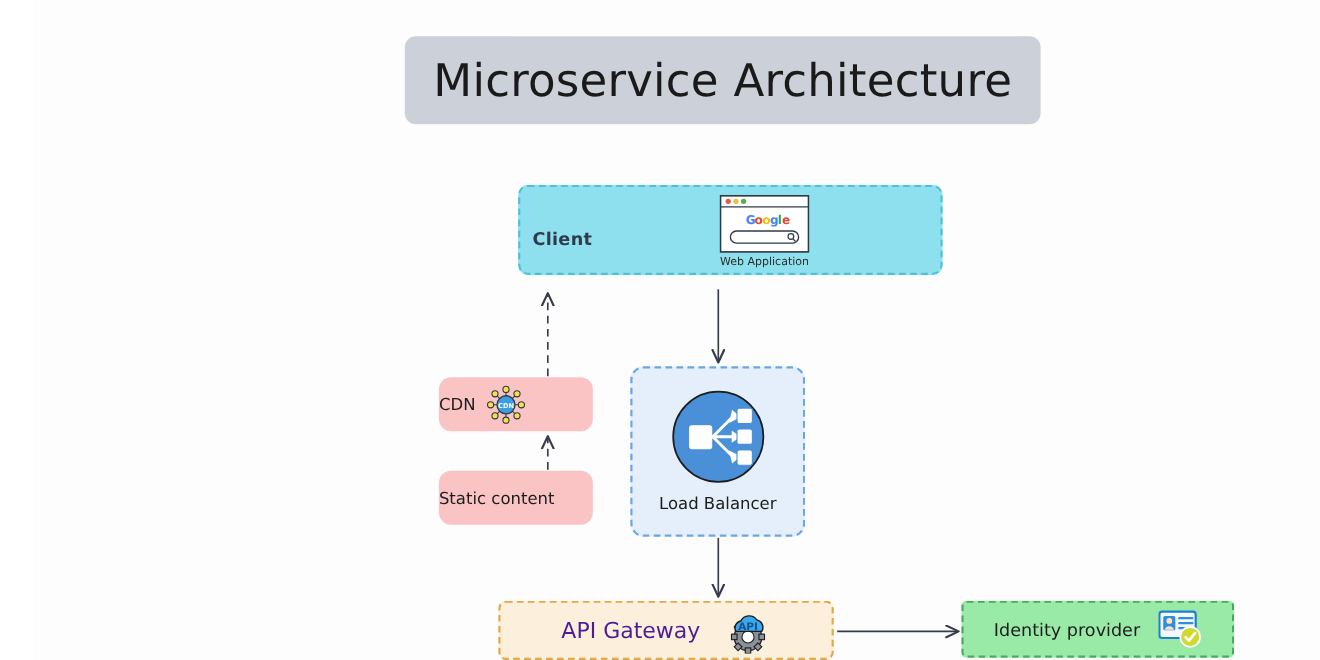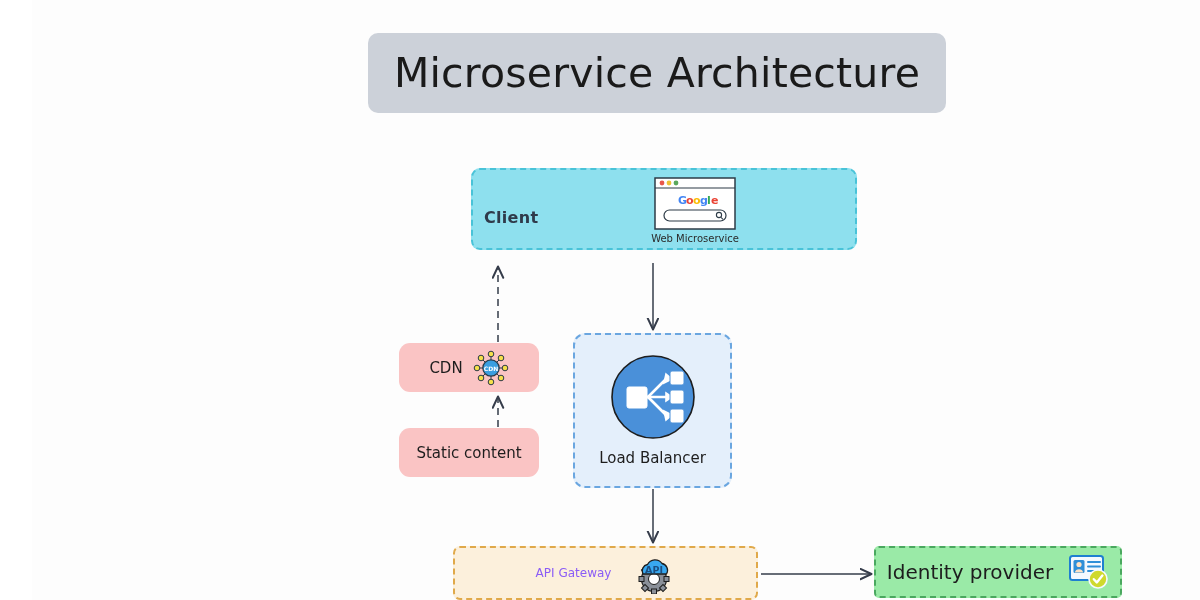--- a/index.html
+++ b/index.html
@@ -92,21 +92,21 @@
     color: #2b2b2b;
     white-space: nowrap;
   }
 
   
   .pink-box {
     background: #fac4c4;
     border-radius: 11px;
     display: flex;
     align-items: center;
-    justify-content: center;
+    justify-content: flex-start;
   }
   .cdn-box {
     left: 367px;
     top: 343px;
     width: 140px;
     height: 49px;
     gap: 10px;
   }
   .static-box {
     left: 367px;
@@ -152,42 +152,42 @@
     background: #fcf0dc;
     border: 2px dashed #e0a94a;
     border-radius: 7px;
     display: flex;
     align-items: center;
     justify-content: center;
     gap: 22px;
   }
   .api-label {
     font-family: "DejaVu Sans", sans-serif;
-    font-size: 12px;
-    color: #8b5cf6;
+    font-size: 20px;
+    color: #4c1d95;
     white-space: nowrap;
   }
 
   
   .idp-box {
     left: 842px;
     top: 546px;
     width: 248px;
     height: 52px;
     background: #9aeaa7;
     border: 2px dashed #4aa85f;
     border-radius: 5px;
     display: flex;
     align-items: center;
     justify-content: center;
     gap: 16px;
   }
   .idp-label {
     font-family: "DejaVu Sans", sans-serif;
-    font-size: 20px;
+    font-size: 16px;
     color: #1d1d1d;
     white-space: nowrap;
   }
 
   .edge-layer {
     position: absolute;
     left: 0;
     top: 0;
     width: 1200px;
     height: 600px;
@@ -248,21 +248,21 @@
             <text x="32" y="27" fill="#ea4335">o</text>
             <text x="39" y="27" fill="#fbbc05">o</text>
             <text x="46" y="27" fill="#4285f4">g</text>
             <text x="53" y="27" fill="#34a853">l</text>
             <text x="57" y="27" fill="#ea4335">e</text>
           </g>
           <rect x="10" y="33" width="62" height="11" rx="5.5" ry="5.5" fill="#ffffff" stroke="#2d3b47" stroke-width="1.2"></rect>
           <circle cx="65" cy="38" r="2.6" fill="none" stroke="#2d3b47" stroke-width="1.1"></circle>
           <line x1="67" y1="40.3" x2="69" y2="42.3" stroke="#2d3b47" stroke-width="1.1"></line>
         </svg>
-        <div class="cap">Web Microservice</div>
+        <div class="cap">Web Application</div>
       </div>
 
 
     </div>
   </div>
 
   <div class="node pink-box cdn-box">
     <div class="pink-label">CDN</div>
     <svg width="36" height="36" viewBox="0 0 36 36">
       <g stroke="#2d3b47" stroke-width="1">

